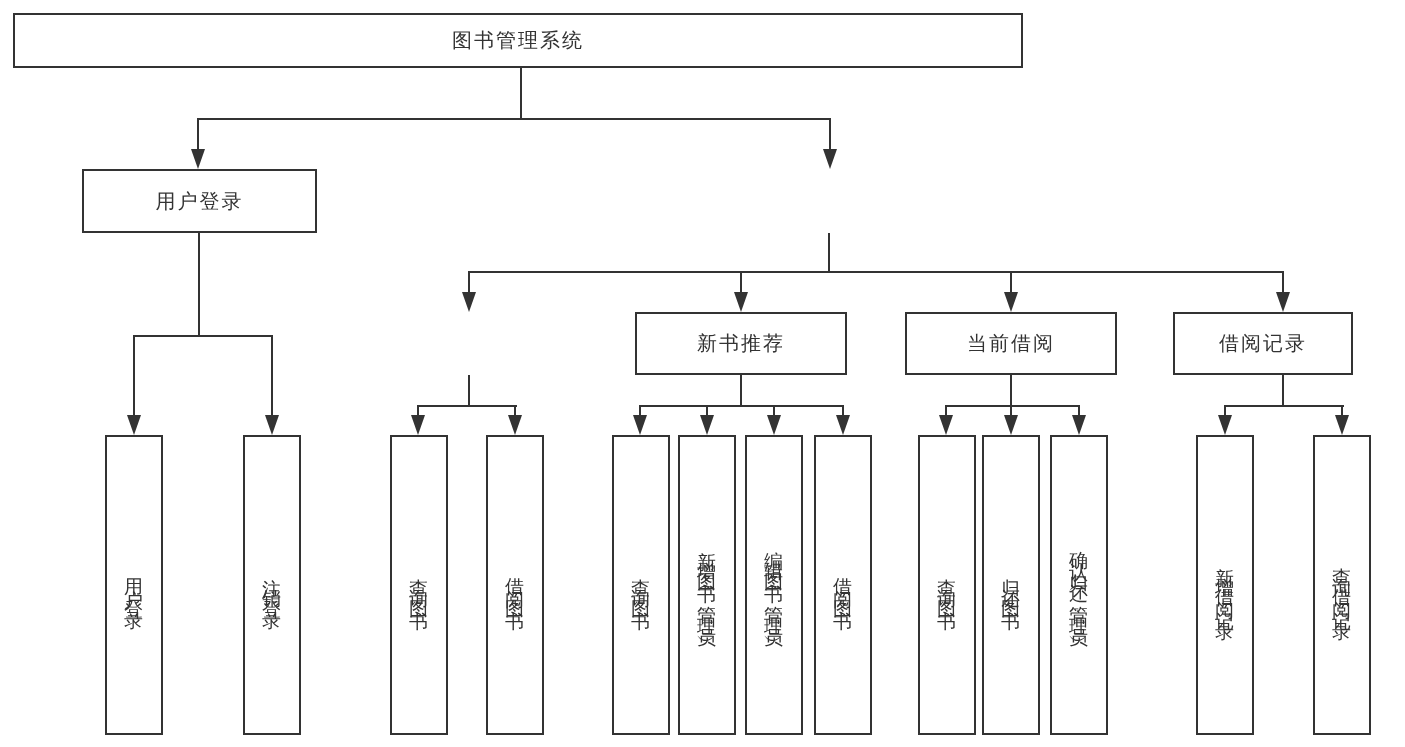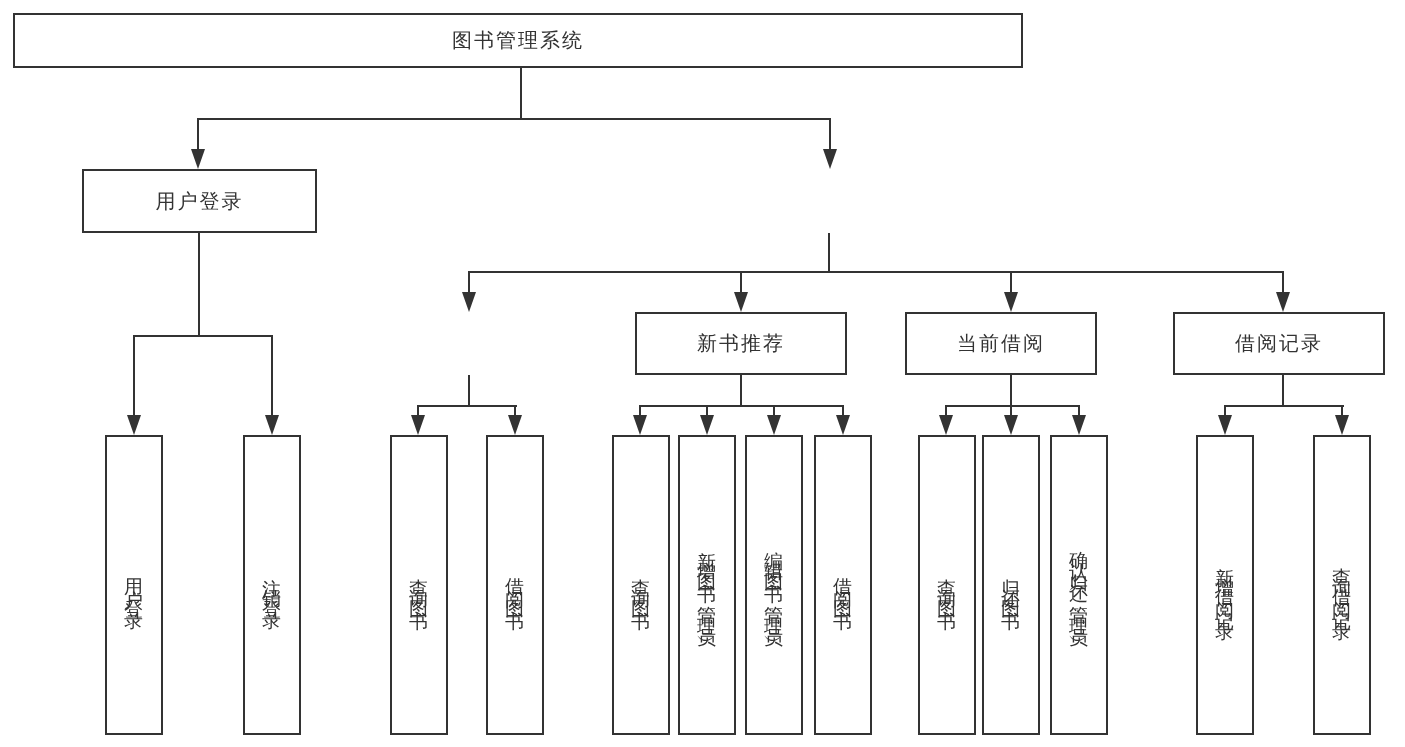--- a/index.html
+++ b/index.html
@@ -108,24 +108,24 @@
   <div class="vline" style="left:1010px;top:271px;height:24px"></div>
   <div class="vline" style="left:1282px;top:271px;height:24px"></div>
   <div class="arrow" style="left:462px;top:292px"></div>
   <div class="arrow" style="left:734px;top:292px"></div>
   <div class="arrow" style="left:1004px;top:292px"></div>
   <div class="arrow" style="left:1276px;top:292px"></div>
 
   <div class="node" style="left:635px;top:312px;width:212px;height:63px">
     <span class="lbl">新书推荐</span>
   </div>
-  <div class="node" style="left:905px;top:312px;width:192px;height:63px">
+  <div class="node" style="left:905px;top:312px;width:212px;height:63px">
     <span class="lbl">当前借阅</span>
   </div>
-  <div class="node" style="left:1173px;top:312px;width:212px;height:63px">
+  <div class="node" style="left:1173px;top:312px;width:180px;height:63px">
     <span class="lbl">借阅记录</span>
   </div>
 
   <div class="vline" style="left:468px;top:375px;height:32px"></div>
   <div class="hline" style="left:417px;top:405px;width:100px"></div>
   <div class="vline" style="left:417px;top:405px;height:14px"></div>
   <div class="vline" style="left:514px;top:405px;height:14px"></div>
   <div class="arrow" style="left:411px;top:415px"></div>
   <div class="arrow" style="left:508px;top:415px"></div>
 

